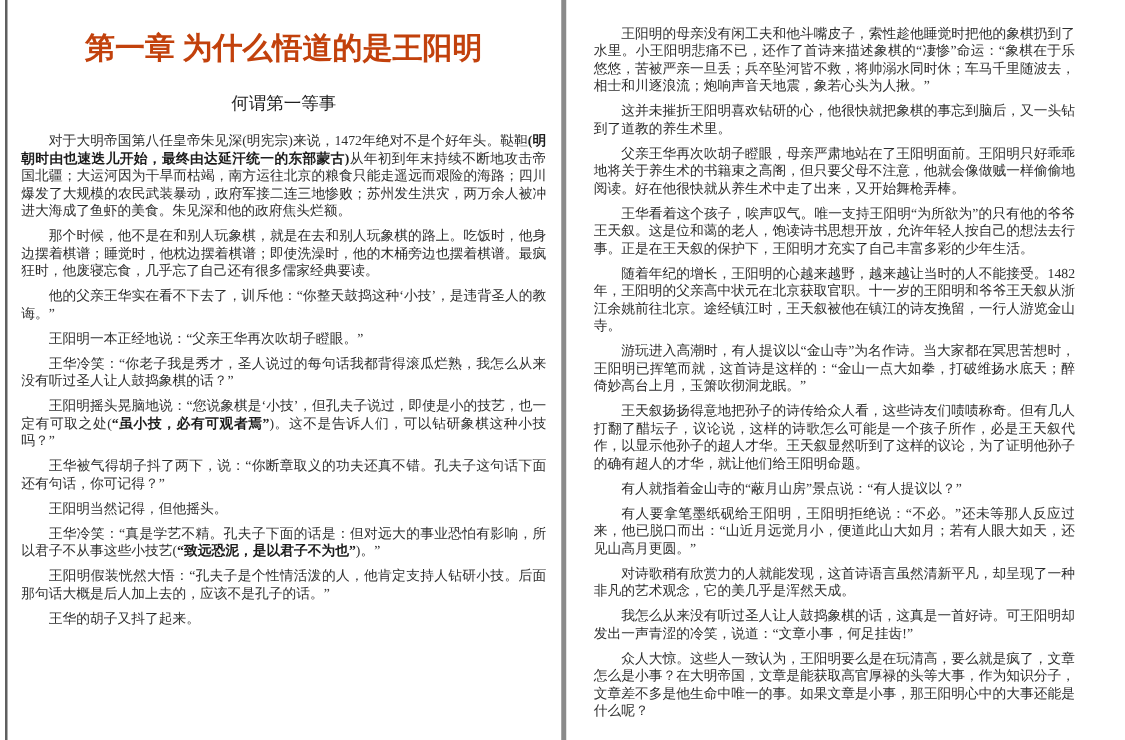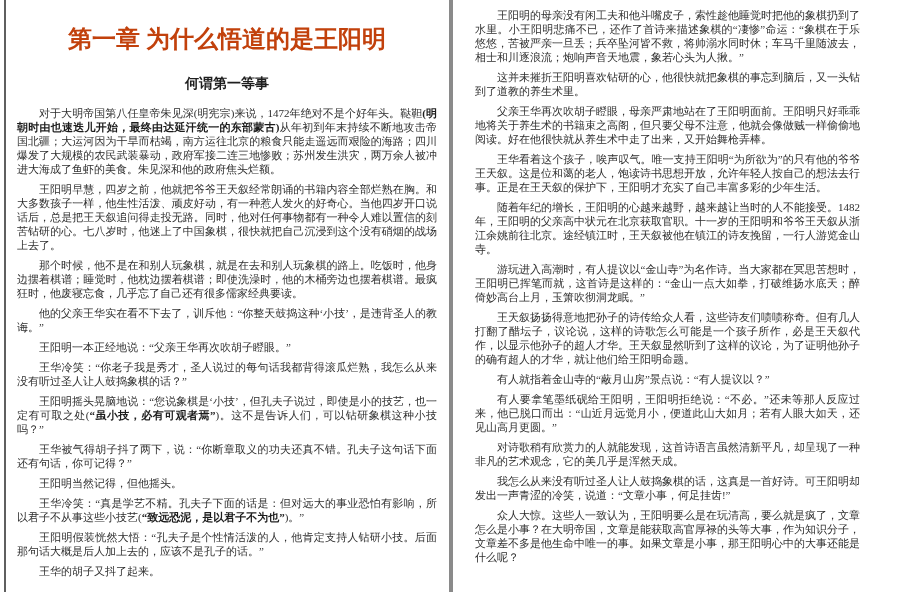--- a/index.html
+++ b/index.html
@@ -26,33 +26,33 @@
     width: 449px;
     padding: 24px 12px 0 17px;
   }
   .gutter-divider {
     width: 4px;
     background: #8a8a8a;
   }
   .page-right {
     box-sizing: border-box;
     flex: 1;
-    padding: 8px 40px 0 22px;
+    padding: 20px 40px 0 22px;
   }
   .chapter-title {
     font-size: 24px;
     font-weight: bold;
     text-align: center;
     color: #c2410c;
     line-height: 30px;
     margin: 0 0 20px 0;
   }
   .section-title {
     font-size: 14px;
-    font-weight: bold;
+    font-weight: normal;
     text-align: center;
     color: #1f1f1f;
     line-height: 20px;
     margin: 0 0 12px 0;
   }
   .body-text p {
     font-size: 11px;
     line-height: 14px;
     color: #2e2e2e;
     text-align: justify;
@@ -67,21 +67,20 @@
 <body>
 
 <div class="spread">
   <div class="page-edge-line"></div>
 
   <div class="page-left">
     <h1 class="chapter-title">第一章 为什么悟道的是王阳明</h1>
     <h2 class="section-title">何谓第一等事</h2>
     <div class="body-text">
         <p><span>对于大明帝国第八任皇帝朱见深(明宪宗)来说，1472年绝对不是个好年头。鞑靼</span><b>(明朝时由也速迭儿开始，最终由达延汗统一的东部蒙古)</b><span>从年初到年末持续不断地攻击帝国北疆；大运河因为干旱而枯竭，南方运往北京的粮食只能走遥远而艰险的海路；四川爆发了大规模的农民武装暴动，政府军接二连三地惨败；苏州发生洪灾，两万余人被冲进大海成了鱼虾的美食。朱见深和他的政府焦头烂额。</span></p>
-        <p><span>王阳明早慧，四岁之前，他就把爷爷王天叙经常朗诵的书籍内容全部烂熟在胸。和大多数孩子一样，他生性活泼、顽皮好动，有一种惹人发火的好奇心。当他四岁开口说话后，总是把王天叙追问得走投无路。同时，他对任何事物都有一种令人难以置信的刻苦钻研的心。七八岁时，他迷上了中国象棋，很快就把自己沉浸到这个没有硝烟的战场上去了。</span></p>
         <p><span>那个时候，他不是在和别人玩象棋，就是在去和别人玩象棋的路上。吃饭时，他身边摆着棋谱；睡觉时，他枕边摆着棋谱；即使洗澡时，他的木桶旁边也摆着棋谱。最疯狂时，他废寝忘食，几乎忘了自己还有很多儒家经典要读。</span></p>
         <p><span>他的父亲王华实在看不下去了，训斥他：“你整天鼓捣这种‘小技’，是违背圣人的教诲。”</span></p>
         <p><span>王阳明一本正经地说：“父亲王华再次吹胡子瞪眼。”</span></p>
         <p><span>王华冷笑：“你老子我是秀才，圣人说过的每句话我都背得滚瓜烂熟，我怎么从来没有听过圣人让人鼓捣象棋的话？”</span></p>
         <p><span>王阳明摇头晃脑地说：“您说象棋是‘小技’，但孔夫子说过，即使是小的技艺，也一定有可取之处(</span><b>“虽小技，必有可观者焉”</b><span>)。这不是告诉人们，可以钻研象棋这种小技吗？”</span></p>
         <p><span>王华被气得胡子抖了两下，说：“你断章取义的功夫还真不错。孔夫子这句话下面还有句话，你可记得？”</span></p>
         <p><span>王阳明当然记得，但他摇头。</span></p>
         <p><span>王华冷笑：“真是学艺不精。孔夫子下面的话是：但对远大的事业恐怕有影响，所以君子不从事这些小技艺(</span><b>“致远恐泥，是以君子不为也”</b><span>)。”</span></p>
         <p><span>王阳明假装恍然大悟：“孔夫子是个性情活泼的人，他肯定支持人钻研小技。后面那句话大概是后人加上去的，应该不是孔子的话。”</span></p>
         <p><span>王华的胡子又抖了起来。</span></p>

